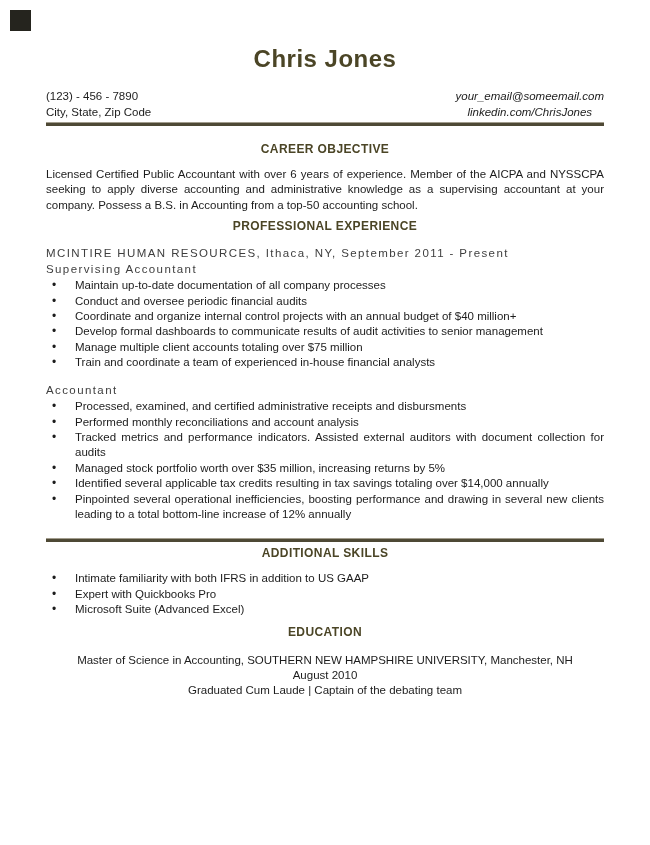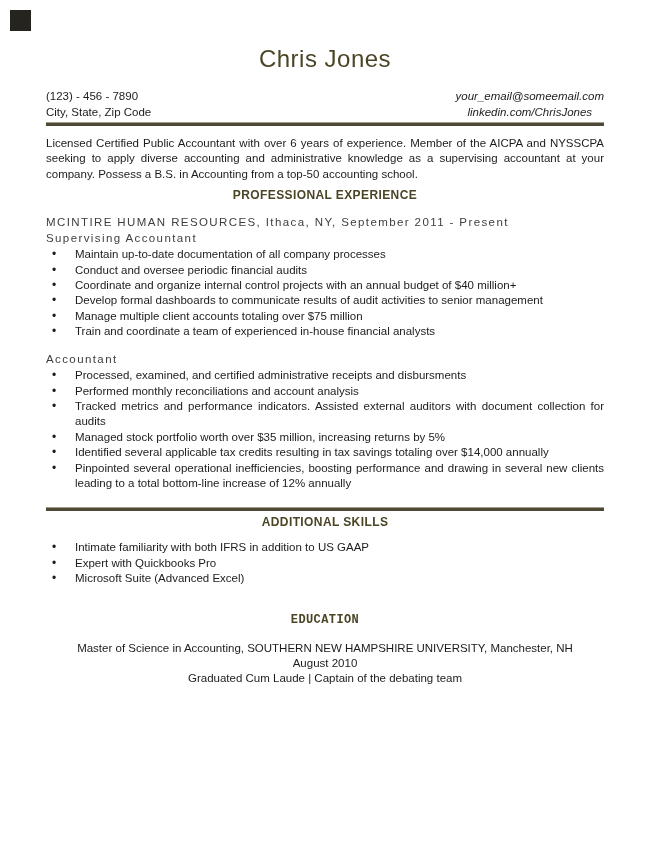--- a/index.html
+++ b/index.html
@@ -21,21 +21,21 @@
     width: 21px;
     height: 21px;
     background: #25241e;
   }
   h1.name {
     margin: 0;
     margin-top: 44px;
     text-align: center;
     font-size: 24px;
     line-height: 30px;
-    font-weight: normal;
+    font-weight: bold;
     color: #4b4526;
     letter-spacing: 0.5px;
   }
   .contact {
     margin-top: 15px;
     display: flex;
     justify-content: space-between;
     font-size: 11.5px;
     line-height: 15.5px;
     color: #1c1c1c;
@@ -53,21 +53,21 @@
     text-align: center;
     font-size: 12px;
     line-height: 15px;
     font-weight: bold;
     color: #4b4526;
     letter-spacing: 0.4px;
   }
   h2.co { margin-top: 16px; }
   h2.pe { margin-top: 6px; }
   h2.as { margin-top: 4px; }
-  h2.edu { margin-top: 26px; font-family: Liberation Mono, monospace; }
+  h2.edu { margin-top: 7px; }
   p.objective {
     margin: 10px 0 0 0;
     font-size: 11.5px;
     line-height: 15.4px;
     text-align: justify;
   }
   .job-header { margin-top: 12px; }
   .company-line, .job-title {
     font-size: 11.5px;
     line-height: 15.5px;
@@ -118,20 +118,21 @@
       <div>City, State, Zip Code</div>
     </div>
     <div class="right">
       <div>your_email@someemail.com</div>
       <div>linkedin.com/ChrisJones</div>
     </div>
   </div>
 
   <div class="divider"></div>
 
+  <h2 class="section-heading co">CAREER OBJECTIVE</h2>
   <p class="objective">Licensed Certified Public Accountant with over 6 years of experience. Member of the AICPA and NYSSCPA seeking to apply diverse accounting and administrative knowledge as a supervising accountant at your company. Possess a B.S. in Accounting from a top-50 accounting school.</p>
 
   <h2 class="section-heading pe">PROFESSIONAL EXPERIENCE</h2>
 
   <div class="job">
     <div class="job-header">
       <div class="company-line">MCINTIRE HUMAN RESOURCES, Ithaca, NY, September 2011 - Present</div>
       <div class="job-title">Supervising Accountant</div>
     </div>
     <ul class="bullets">

